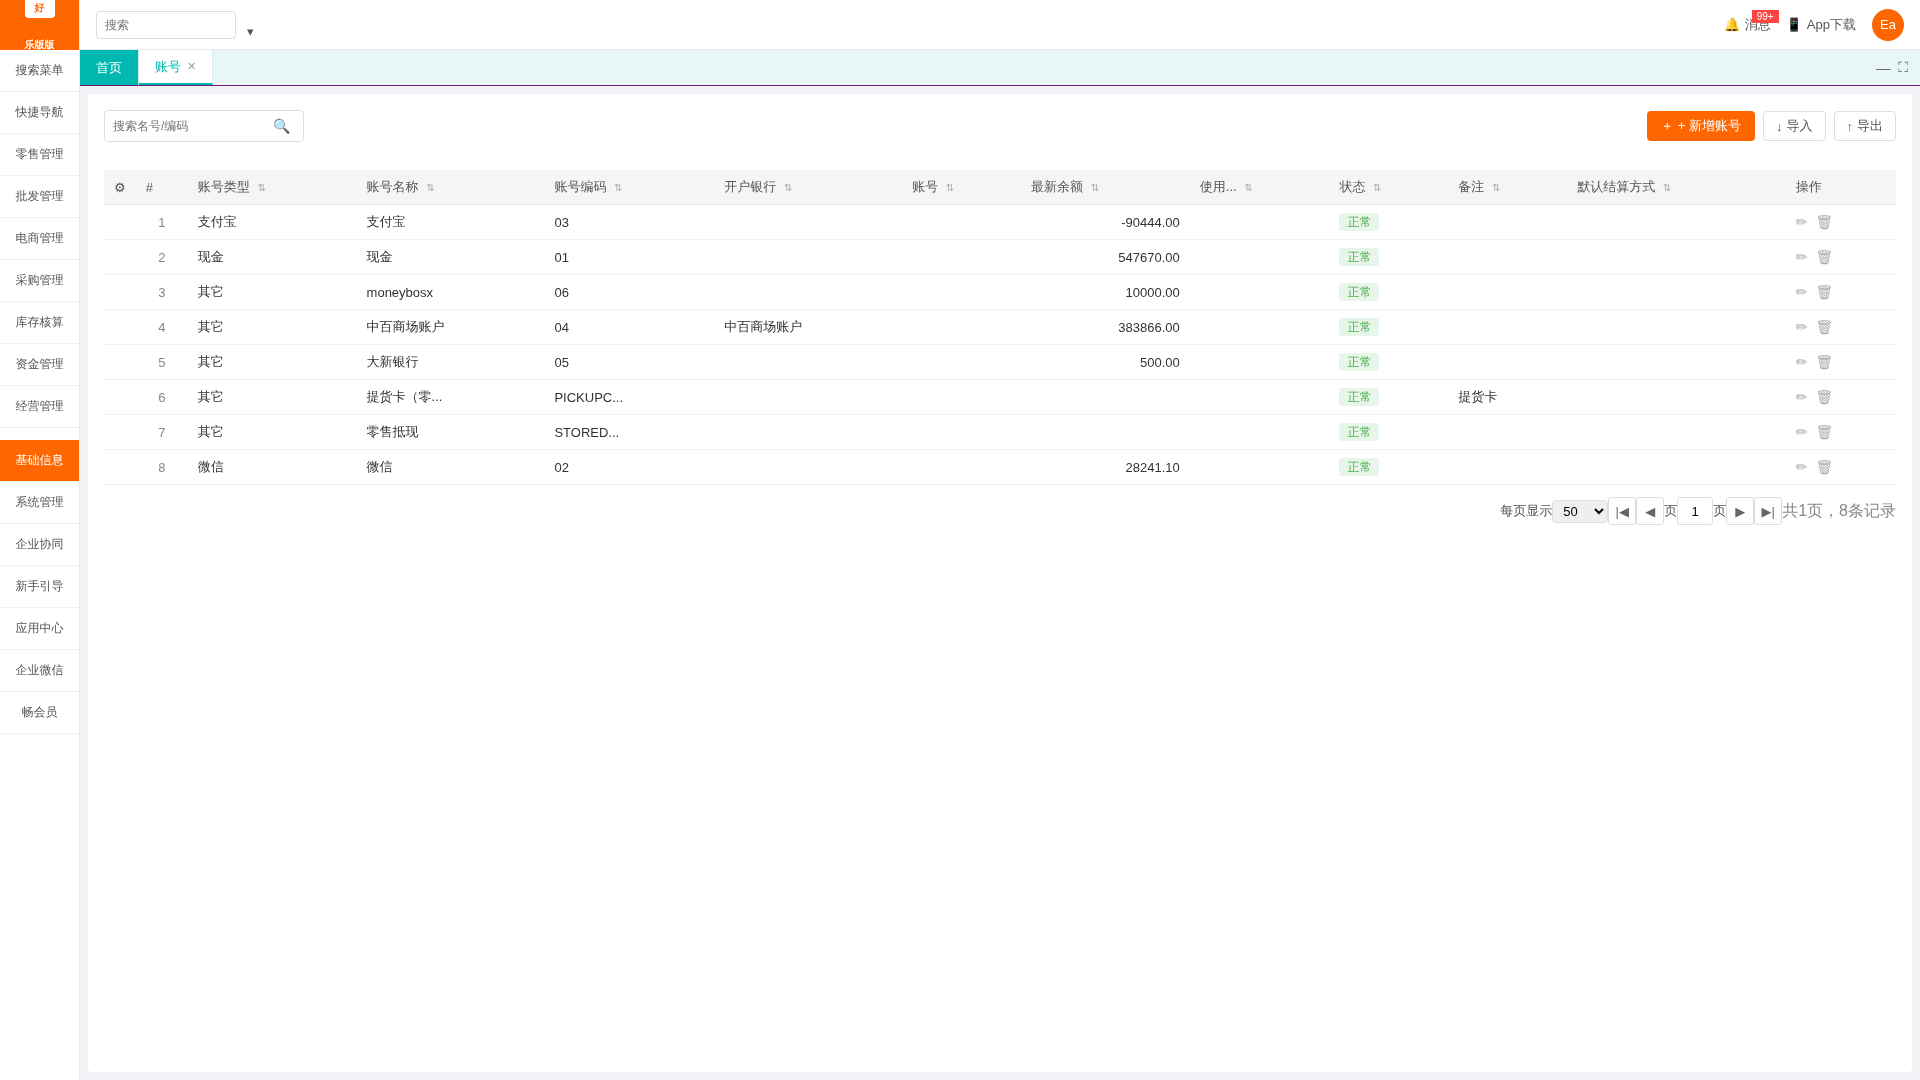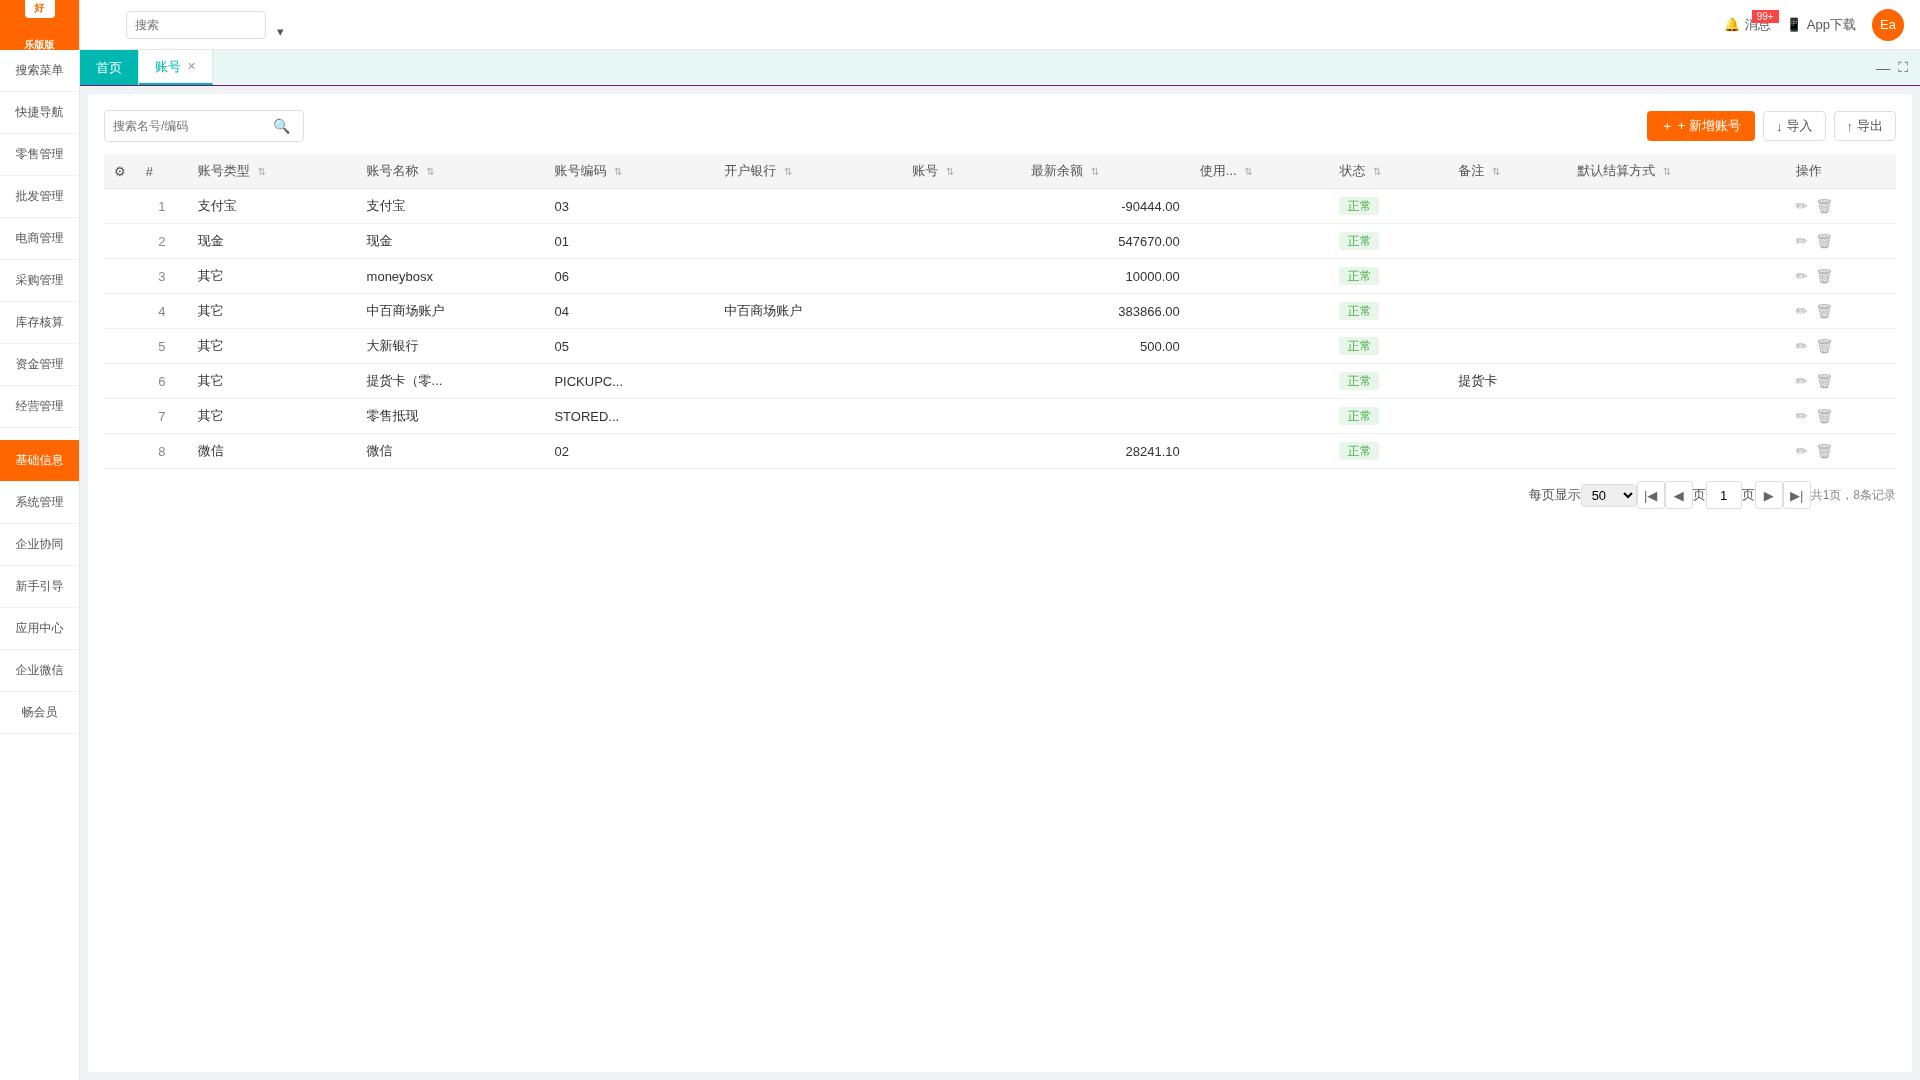--- a/index.html
+++ b/index.html
@@ -67,21 +67,20 @@
       display: flex;
       align-items: center;
       justify-content: space-between;
       padding: 0 16px;
       border-bottom: 1px solid #e8e8e8;
     }
     .top-left {
       display: flex;
       align-items: flex-end;
       gap: 11px;
-      margin-left: 30px;
     }
     .search-bar {
       width: 140px;
       height: 28px;
       border: 1px solid #ddd;
       border-radius: 4px;
       padding: 0 8px;
       font-size: 12px;
     }
     .dropdown-btn {
@@ -189,21 +188,21 @@
       background: #fff;
       margin: 8px;
       border-radius: 4px;
     }
 
     
     .toolbar {
       display: flex;
       align-items: center;
       justify-content: space-between;
-      margin-bottom: 12px;
+      margin-bottom: 28px;
     }
     .search-input-wrap {
       display: flex;
       align-items: center;
       border: 1px solid #ddd;
       border-radius: 4px;
       padding: 0 8px;
       height: 32px;
       width: 200px;
       background: #fff;
@@ -323,21 +322,21 @@
     }
     .page-nav-btn:disabled { color: #ccc; cursor: not-allowed; }
     .page-input {
       width: 36px;
       height: 28px;
       border: 1px solid #ddd;
       border-radius: 3px;
       text-align: center;
       font-size: 13px;
     }
-    .total-text { font-size: 12px; color: #888; }
+    .total-text { font-size: 16px; color: #888; }
   </style>
 </head>
 <body>
 
 <div class="sidebar">
   <div class="sidebar-logo">
     <div class="sidebar-logo-inner">
       <div class="logo-icon">好</div>
       <div class="logo-text">乐版版</div>
     </div>

